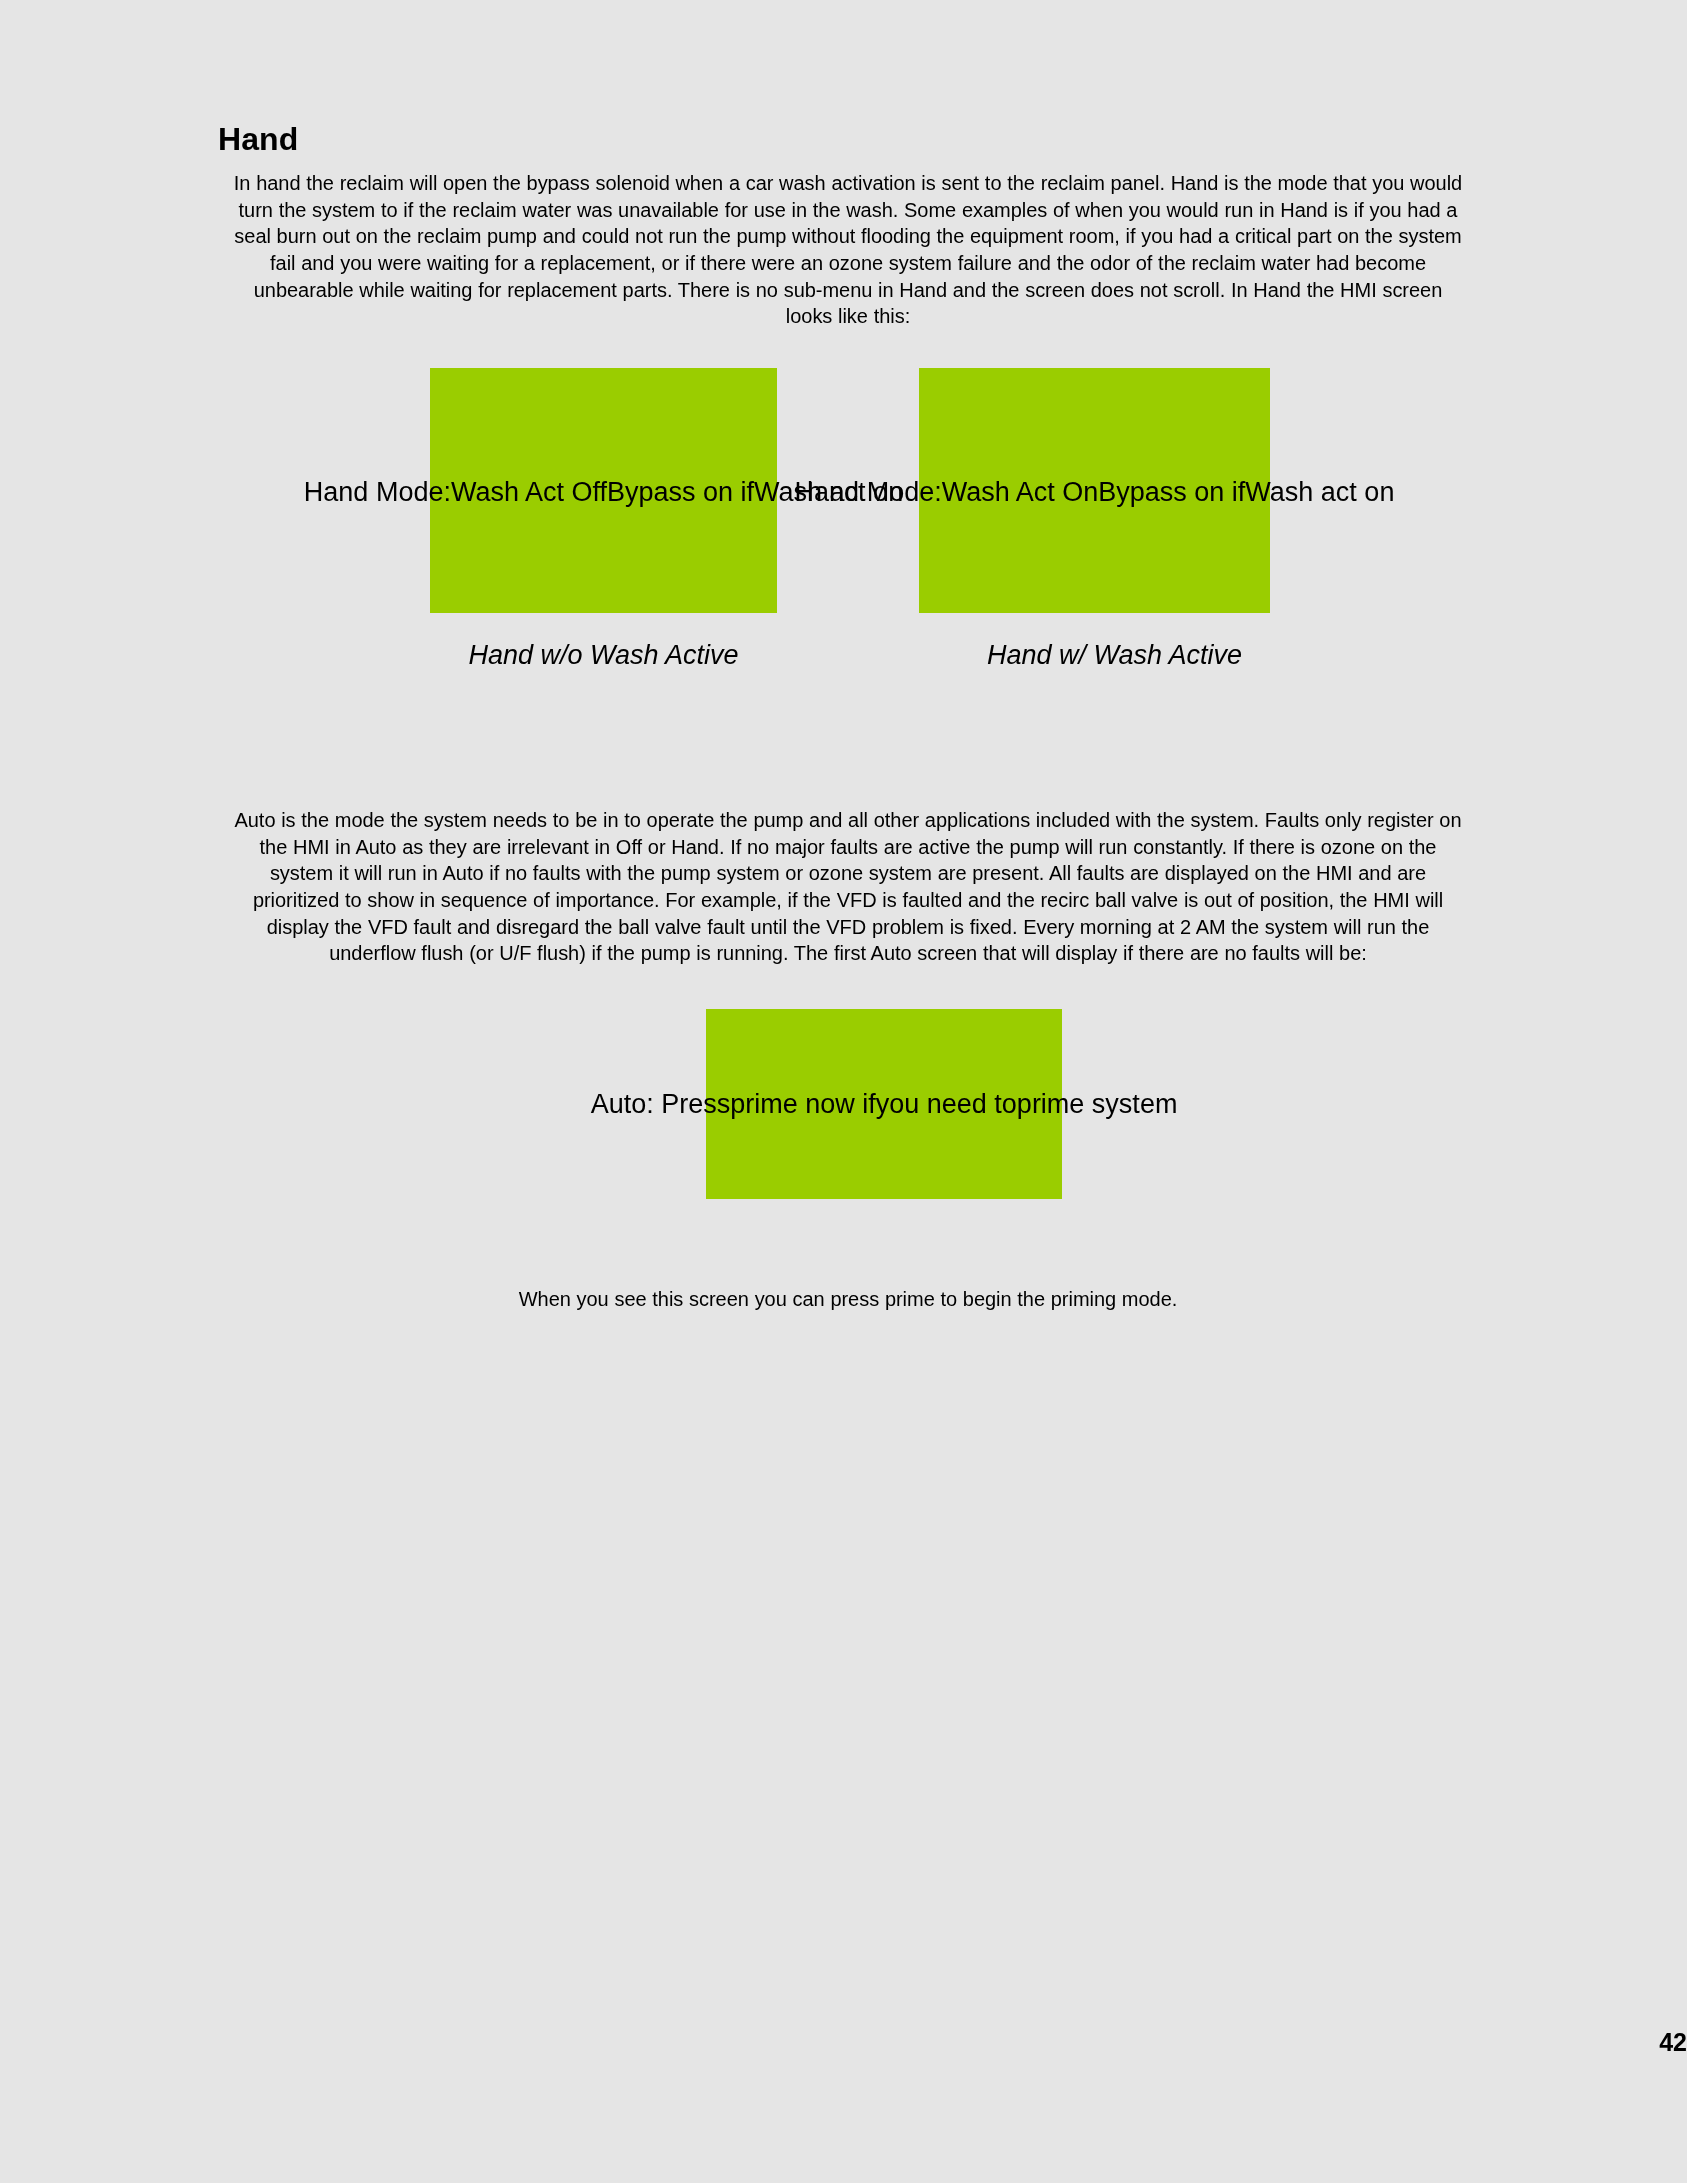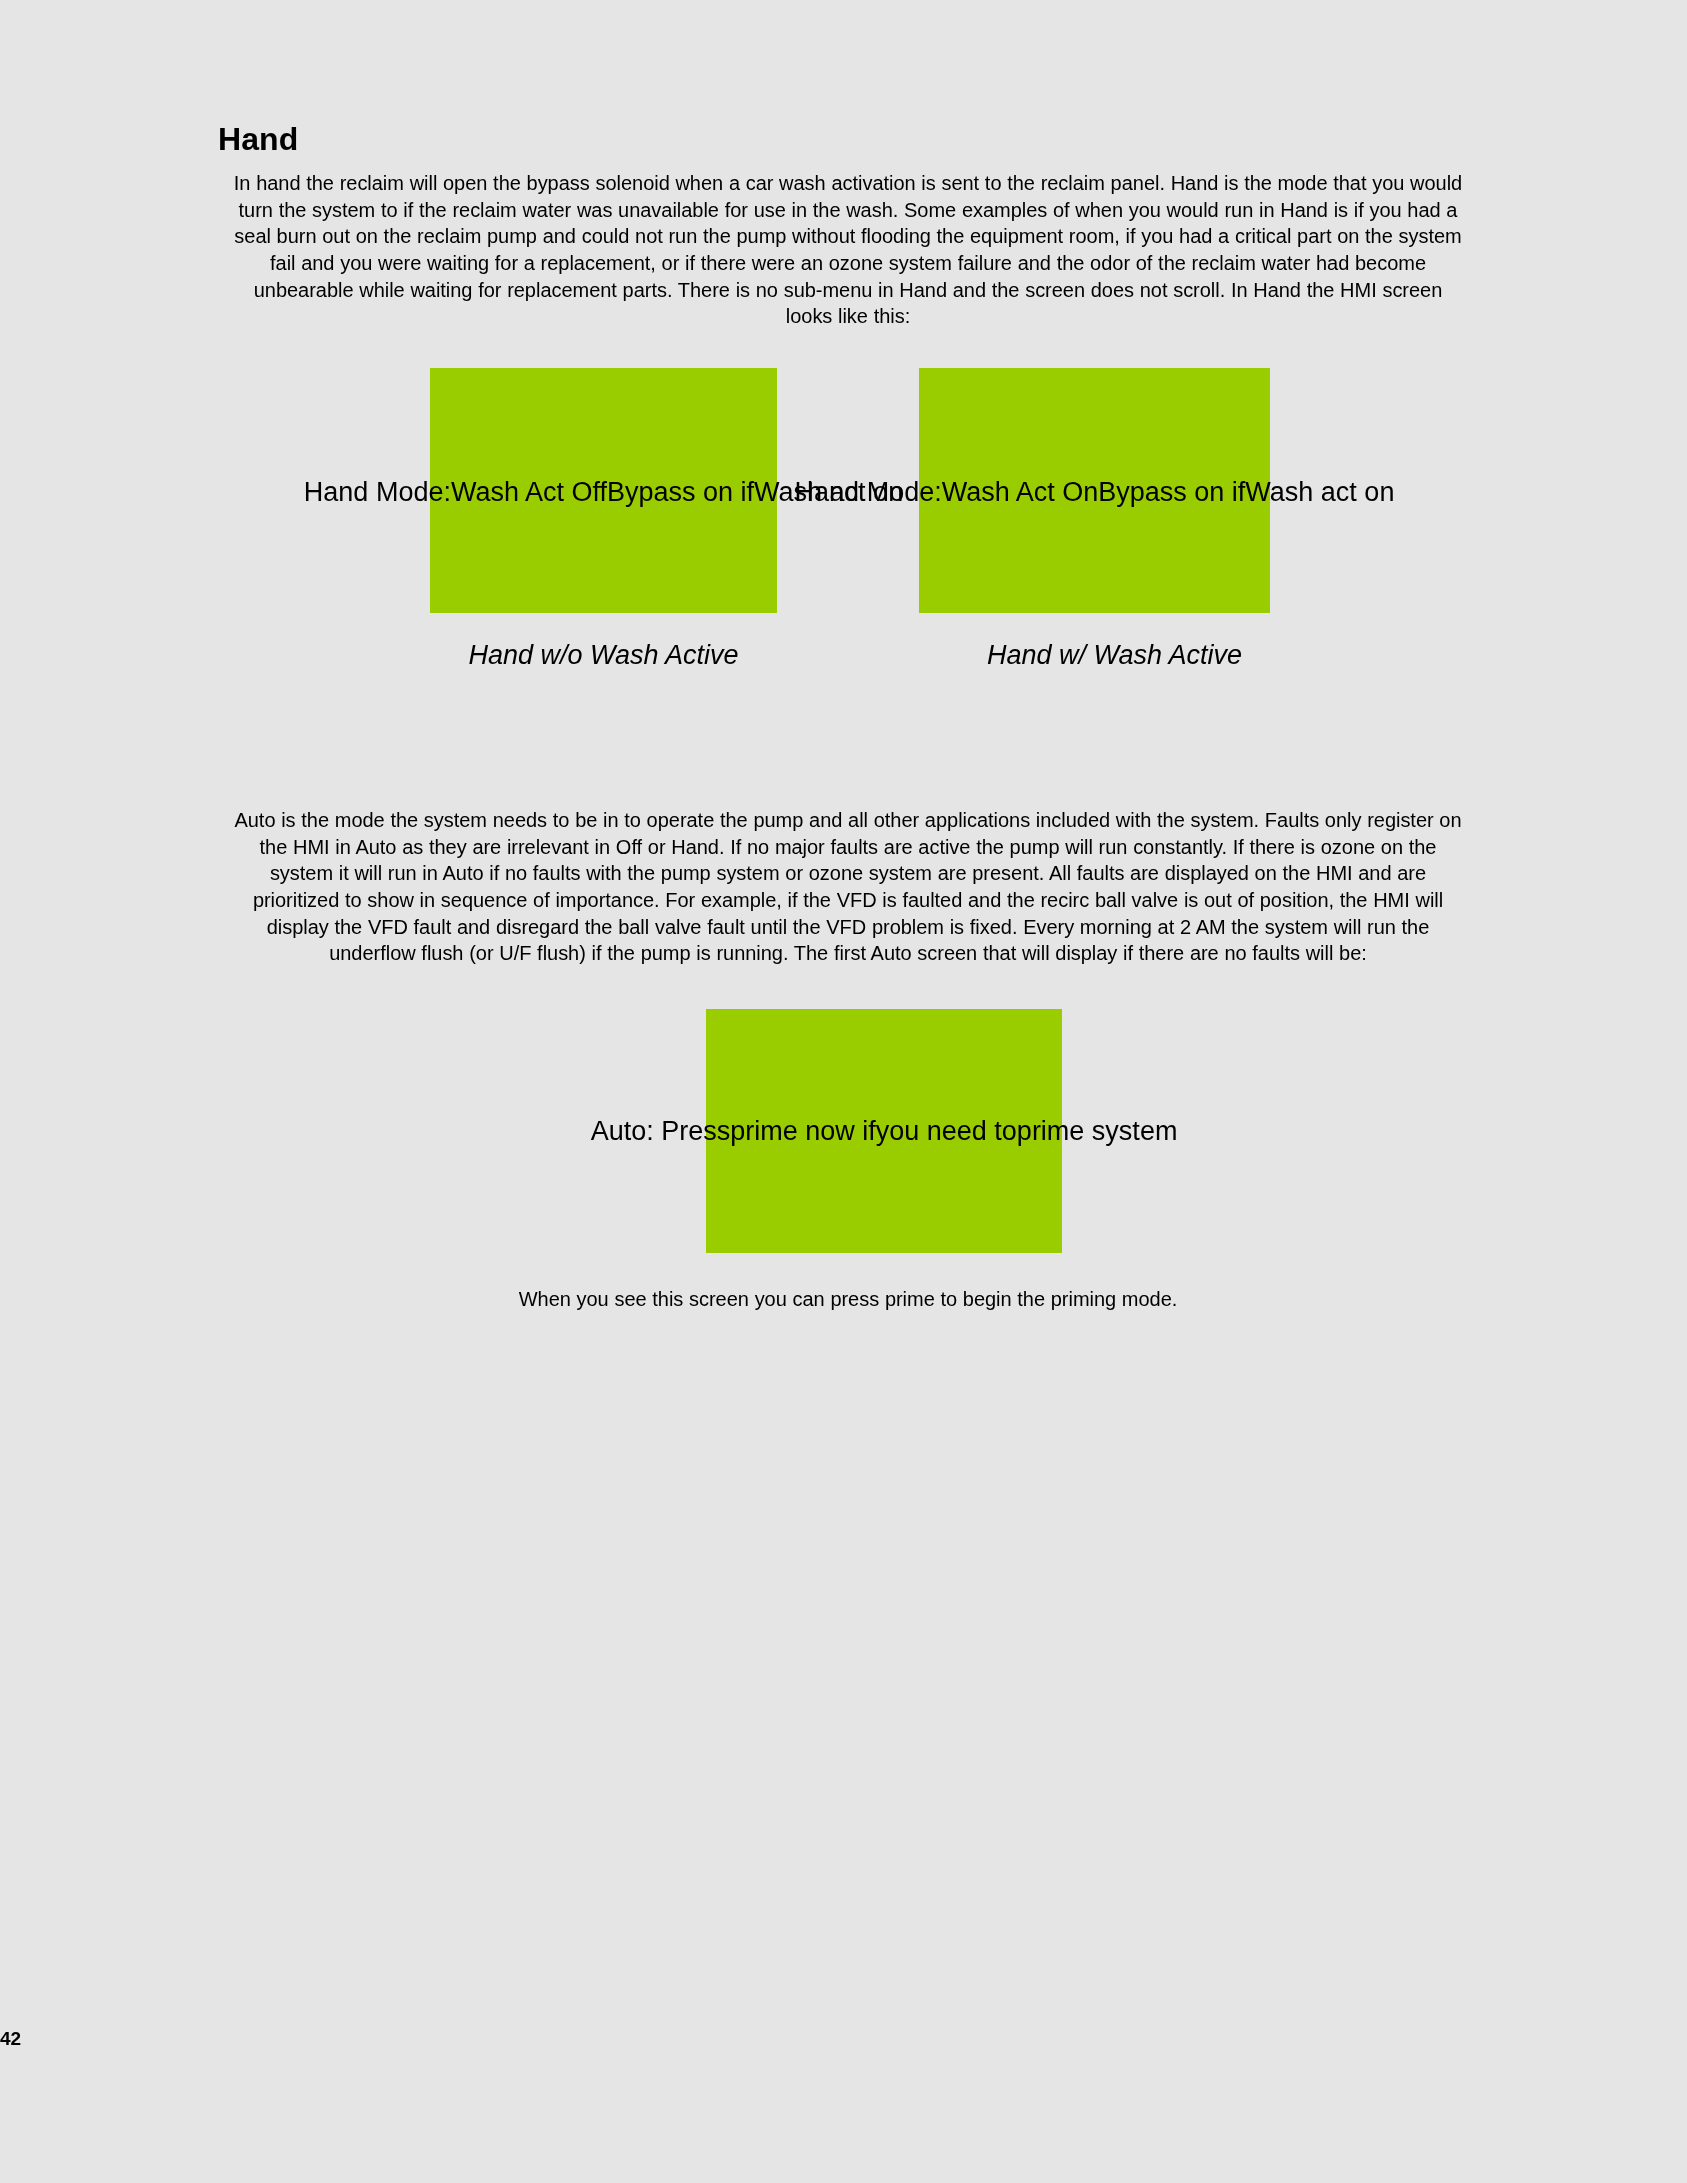--- a/index.html
+++ b/index.html
@@ -112,31 +112,31 @@
   .hmi-row-auto {
     position: relative;
     width: 100%;
     height: 265px;
     margin-top: 42px;
   }
   #hmi-auto {
     left: 488px;
     top: 0px;
     width: 356px;
-    height: 244px;
+    height: 190px;
   }
 
   
   .page-number {
     position: absolute;
     left: 0;
     top: 2028px;
     width: 1687px;
-    text-align: left;
-    font-size: 19px;
+    text-align: right;
+    font-size: 25px;
     font-weight: bold;
   }
 </style>
 </head>
 <body>
 
 <div class="page">
 
   <div class="content">
 

